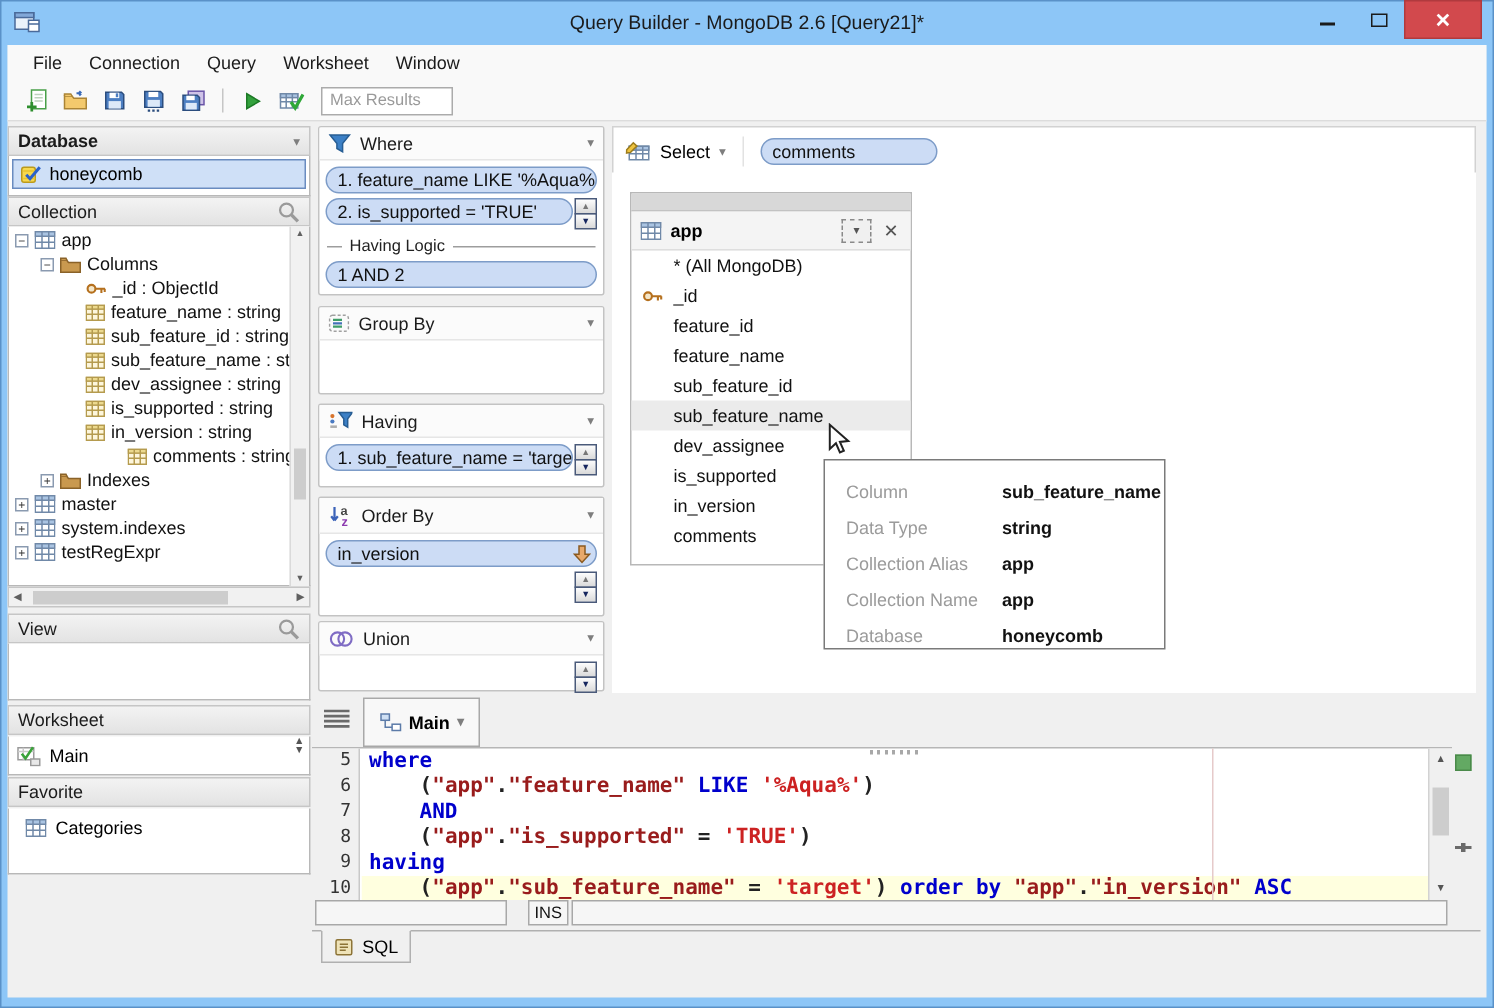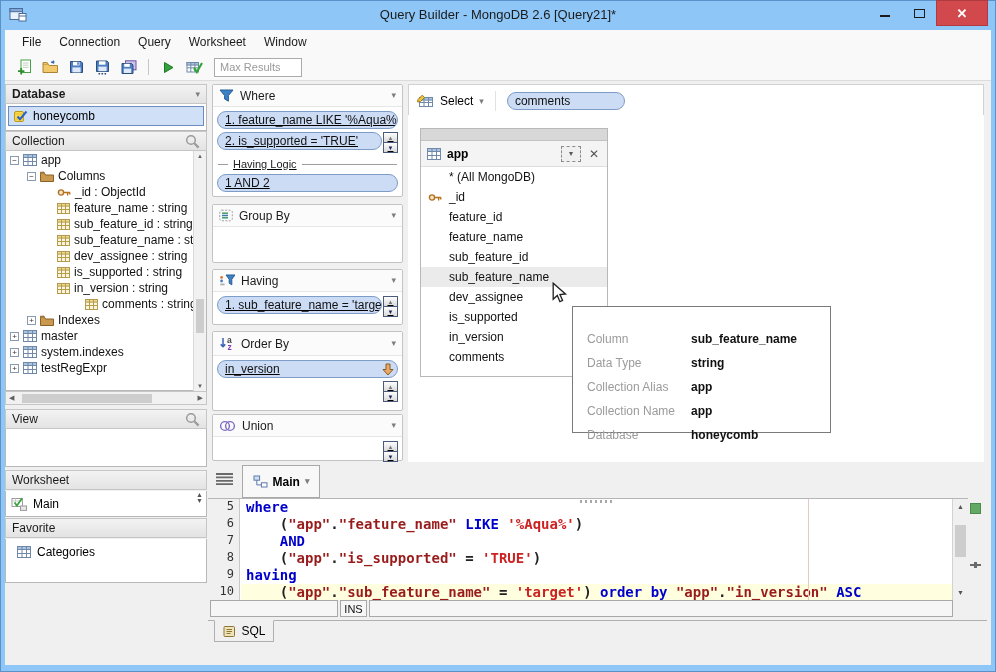--- a/index.html
+++ b/index.html
@@ -59,21 +59,21 @@
   .hscroll .thumb{position:absolute;left:16px;width:130px;top:2px;height:9px;background:#cdcdcd;}
   .main-row{display:flex;align-items:center;gap:5px;padding:0 5px;font-size:12px;position:relative;}
   .mini-spin{position:absolute;right:3px;top:1px;display:flex;flex-direction:column;
     font-size:7px;color:#555;line-height:0.9;}
   .fav-row{display:flex;align-items:center;gap:6px;padding:6px 0 0 11px;font-size:12px;}
   
   .mid{position:absolute;left:207px;top:54px;width:193px;}
   .bpanel{position:absolute;left:0;width:191px;background:#fff;border:1px solid #c3c3c3;border-radius:2px;}
   .bp-hdr{height:22px;display:flex;align-items:center;gap:6px;padding:0 6px;
     border-bottom:1px solid #e6e6e6;background:#fbfbfb;font-size:12px;color:#1b1b1b;}
-  .bp-body{padding:4px 4px 0 4px;text-decoration:underline;}
+  .bp-body{padding:4px 4px 0 4px;}
   .prow{display:flex;align-items:flex-start;margin-bottom:3px;}
   .prow.end{justify-content:flex-end;}
   .pill{flex:1;height:18px;background:#ccdcf5;border:1px solid #7d9cc8;border-radius:9px;
     font-size:12px;display:flex;align-items:center;padding:0 7px;color:#111;
     white-space:nowrap;overflow:hidden;position:relative;}
   .pill.order{padding-right:17px;}
   .pill .ord-arrow{position:absolute;right:3px;top:2px;}
   .spin{flex:0 0 15px;width:15px;display:flex;flex-direction:column;margin-left:1px;}
   .spin .sb{height:11px;border:1px solid #4a5a7a;background:linear-gradient(#fdfdfd,#d9d9d9);
     font-size:6px;display:flex;align-items:center;justify-content:center;color:#777;}
@@ -92,22 +92,22 @@
   .card-hdr{height:26px;display:flex;align-items:center;gap:6px;padding:0 6px;background:#f4f4f4;
     border-bottom:1px solid #dedede;font-size:12px;}
   .card-hdr .ttl{font-weight:bold;flex:1;}
   .card-dd{width:20px;height:16px;border:1px dashed #8a8a8a;background:#f0f0f0;
     display:flex;align-items:center;justify-content:center;font-size:8px;color:#555;}
   .card-x{font-size:12px;color:#555;padding:0 2px;}
   .card-row{height:20px;display:flex;align-items:center;padding-left:28px;font-size:12px;position:relative;color:#111;}
   .card-row.hl{background:#ebebeb;}
   .card-row .icon{position:absolute;left:7px;}
   .cursor{position:absolute;left:143px;top:167px;z-index:6;}
-  .tooltip{position:absolute;left:164px;top:191px;width:259px;height:127px;background:#fff;
-    border:1px solid #7a7a7a;padding:20px 0 0 14px;z-index:5;}
+  .tooltip{position:absolute;left:141px;top:191px;width:228px;height:127px;background:#fff;
+    border:1px solid #7a7a7a;padding:9px 0 0 14px;z-index:5;}
   .tt-row{display:flex;height:24px;align-items:center;font-size:12px;}
   .tt-label{width:104px;color:#9b9b9b;}
   .tt-value{color:#111;font-weight:bold;}
   
   .ws{position:absolute;left:203px;top:432px;width:776px;height:203px;}
   .hamburger{position:absolute;left:7px;top:10px;}
   .main-tab{position:absolute;left:34px;top:3px;width:78px;height:33px;background:#f8f8f8;
     border:1px solid #a8a8a8;display:flex;align-items:center;justify-content:center;gap:5px;
     font-size:12px;font-weight:bold;}
   .code{position:absolute;left:0;top:36px;width:760px;height:102px;background:#fff;
@@ -133,21 +133,21 @@
   .vscroll .dn{position:absolute;bottom:4px;left:0;right:0;text-align:center;}
   .vscroll .thumb{position:absolute;left:2px;right:2px;top:26px;height:32px;background:#cdcdcd;}
   .markercol{position:absolute;left:760px;top:36px;width:16px;height:102px;background:#f0f0f0;}
   .marker-green{position:absolute;top:5px;left:2px;width:11px;height:11px;
     background:#63a963;border:1px solid #4a8a4a;}
   .split-handle{position:absolute;top:66px;left:2px;width:11px;height:2px;background:#6a6a6a;}
   .split-handle::after{content:"";position:absolute;left:4px;top:-2px;width:3px;height:6px;background:#6a6a6a;}
   .statusbar{position:absolute;left:0;top:138px;width:776px;height:18px;display:flex;gap:2px;padding-left:2px;}
   .sseg{border:1px solid #a8a8a8;background:#f6f6f6;height:17px;}
   .sseg.s1{width:128px;}
-  .sseg.ins{width:27px;display:flex;align-items:center;justify-content:center;font-size:11px;color:#111;}
+  .sseg.ins{width:27px;display:flex;align-items:center;justify-content:center;font-size:11px;color:#111;margin-left:12px;}
   .sseg.s3{width:584px;}
   .sqlrow{position:absolute;left:0;top:158px;right:-3px;height:23px;border-top:1px solid #b0b0b0;}
   .sqltab{position:absolute;left:6px;top:-1px;width:60px;height:22px;background:#f0f0f0;
     border:1px solid #b0b0b0;border-top-color:#f0f0f0;display:flex;align-items:center;
     justify-content:center;gap:4px;font-size:12px;}
 </style>
 </head>
 <body>
 
 <div class="window">

